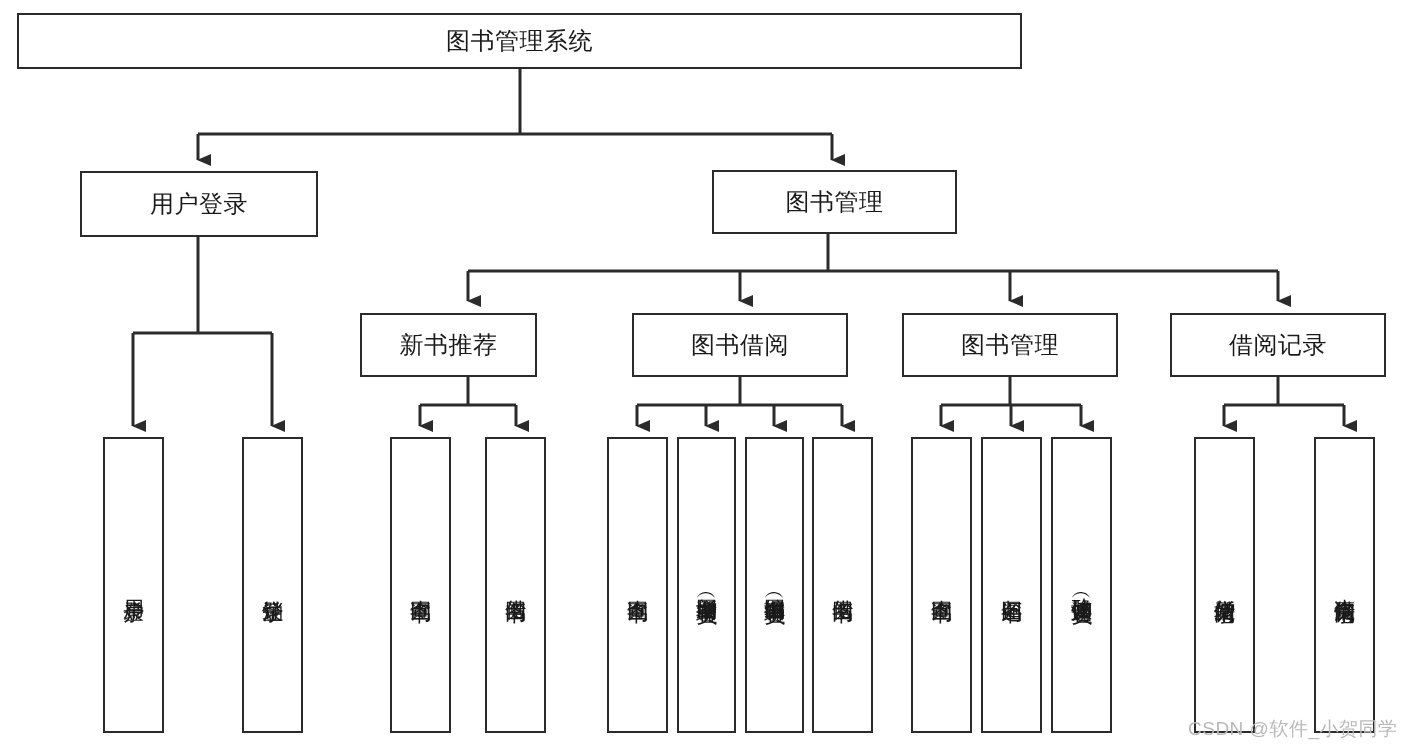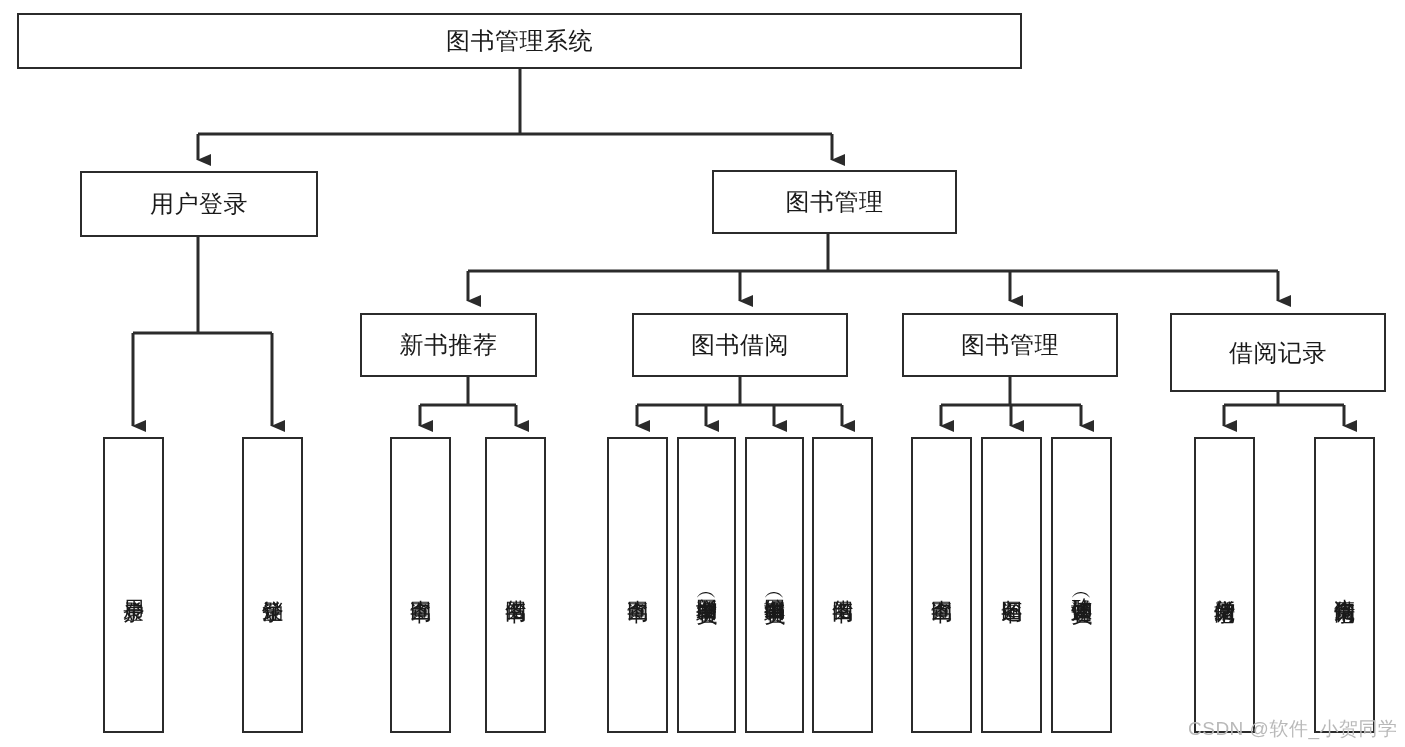--- a/index.html
+++ b/index.html
@@ -136,21 +136,21 @@
   </div>
 
   <div class="node-box" style="left:632px; top:313px; width:216px; height:64px;text-align:right;">
     <span class="node-label-h">图书借阅</span>
   </div>
 
   <div class="node-box" style="left:902px; top:313px; width:216px; height:64px;">
     <span class="node-label-h">图书管理</span>
   </div>
 
-  <div class="node-box" style="left:1170px; top:313px; width:216px; height:79px;">
+  <div class="node-box" style="left:1170px; top:313px; width:216px; height:64px;">
     <span class="node-label-h">借阅记录</span>
   </div>
 
   <div class="node-box" style="left:103px; top:437px; width:61px; height:296px;">
     <span class="node-label-v">用户登录</span>
   </div>
 
   <div class="node-box" style="left:242px; top:437px; width:61px; height:296px;">
     <span class="node-label-v">注销登录</span>
   </div>

